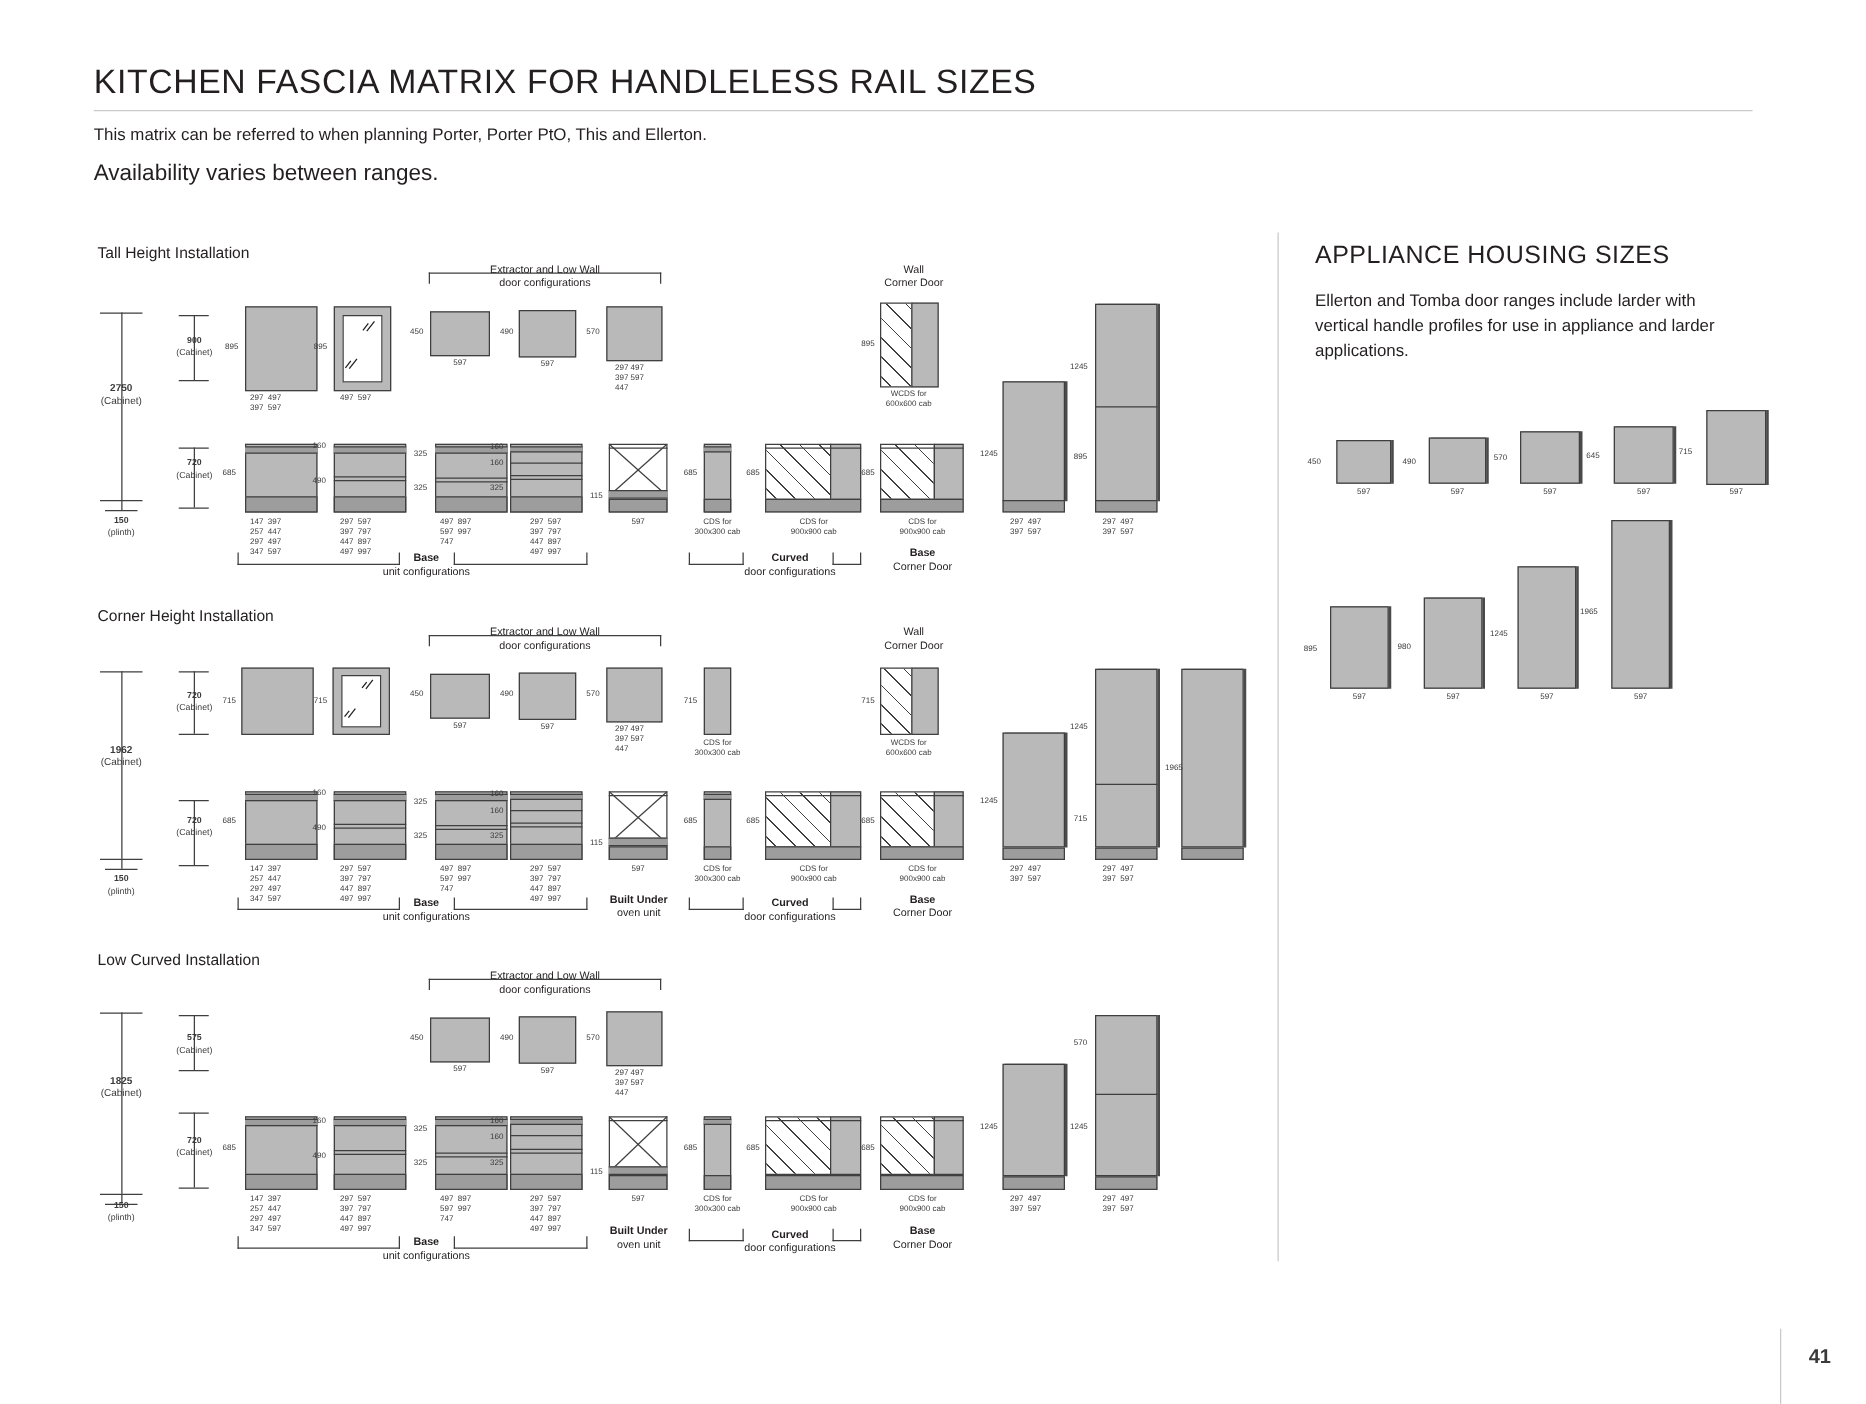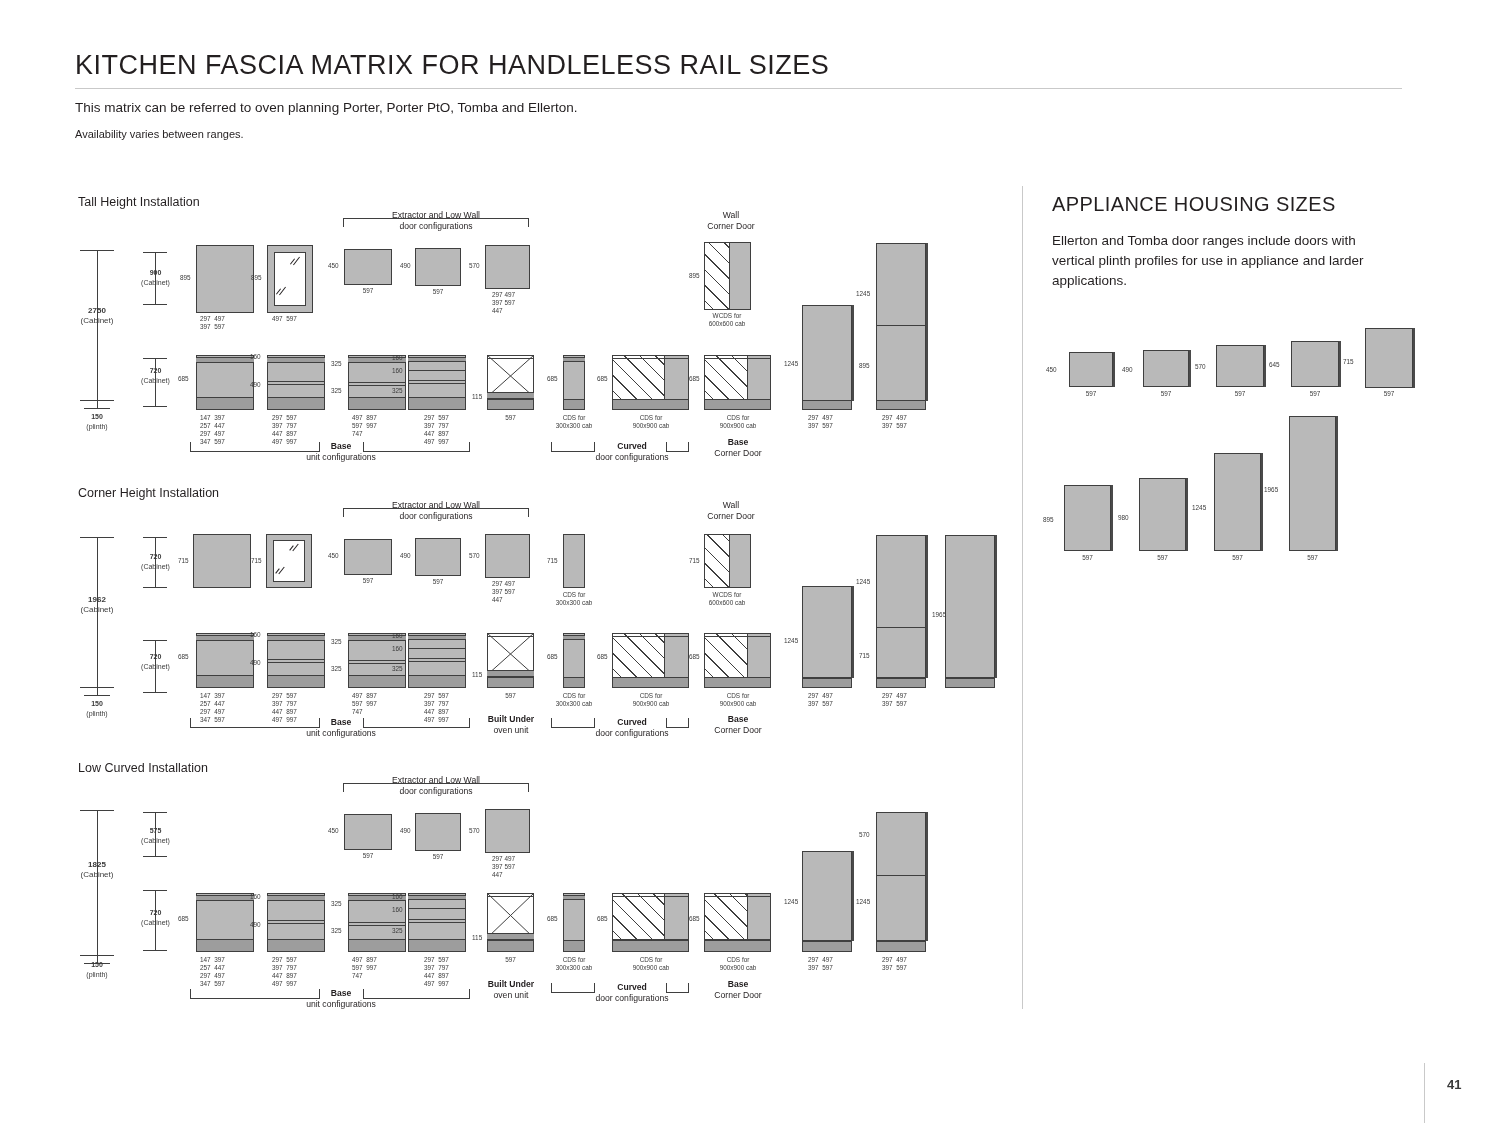--- a/index.html
+++ b/index.html
@@ -17,21 +17,21 @@
   .page-title{
     position:absolute; left:75px; top:50px;
     font-size:27px; letter-spacing:.5px; font-weight:400;
     color:#231f20; white-space:nowrap;
   }
   .title-rule{
     position:absolute; left:75px; top:88px; width:1327px; height:1px;
     background:#c9c9c9;
   }
   .intro1{ position:absolute; left:75px; top:100px; font-size:13.5px; }
-  .intro2{ position:absolute; left:75px; top:128px; font-size:11px; }
+  .intro2{ position:absolute; left:75px; top:128px; font-size:18px; }
 
   
   .v-divider{
     position:absolute; left:1022px; top:186px; width:1px; height:823px;
     background:#c9c9c9;
   }
   .ahd-title{
     position:absolute; left:1052px; top:193px;
     font-size:20px; letter-spacing:.4px;
   }
@@ -40,21 +40,21 @@
     font-size:13.5px; line-height:20px;
   }
 
   
   .foot-rule{
     position:absolute; left:1424px; top:1063px; width:1px; height:60px;
     background:#c9c9c9;
   }
   .page-num{
     position:absolute; left:1447px; top:1077px;
-    font-size:13px; font-weight:700; color:#3a3a3a;
+    font-size:16px; font-weight:700; color:#3a3a3a;
   }
 
   
   .sect-label{ position:absolute; font-size:12.5px; color:#231f20; white-space:nowrap; }
   .grp-label{ position:absolute; font-size:8.6px; color:#231f20; text-align:center;
               line-height:10.5px; white-space:nowrap; }
   .grp-label.b{ font-weight:700; }
   .dim{ position:absolute; font-size:6.4px; color:#3a3a3a; white-space:nowrap; line-height:8px; }
   .dim.c{ text-align:center; }
   .dim.big{ font-size:8px; font-weight:700; text-align:center; line-height:9.5px;}
@@ -95,26 +95,26 @@
 
   
   .slash{ position:absolute; width:1px; background:#231f20;
           transform:rotate(38deg); transform-origin:center; }
 </style>
 </head>
 <body>
 
 <div class="page-title">KITCHEN FASCIA MATRIX FOR HANDLELESS RAIL SIZES</div>
 <div class="title-rule"></div>
-<div class="intro1">This matrix can be referred to oven planning Porter, Porter PtO, Tomba and Ellerton.</div>
+<div class="intro1">This matrix can be referred to when planning Porter, Porter PtO, This and Ellerton.</div>
 <div class="intro2">Availability varies between ranges.</div>
 
 <div class="v-divider"></div>
 <div class="ahd-title">APPLIANCE HOUSING SIZES</div>
-<div class="ahd-body">Ellerton and Tomba door ranges include doors with vertical plinth profiles for use in appliance and larder applications.</div>
+<div class="ahd-body">Ellerton and Tomba door ranges include larder with vertical handle profiles for use in appliance and larder applications.</div>
 
 <div>
   <div class="box shadow" style="left:1069px;top:352px;width:44px;height:35px;"></div>
   <div class="dim" style="left:1046px;top:366px;">450</div>
   <div class="dim c" style="left:1069px;top:390px;width:44px;">597</div>
 </div>
 <div>
   <div class="box shadow" style="left:1143px;top:350px;width:46px;height:37px;"></div>
   <div class="dim" style="left:1122px;top:366px;">490</div>
   <div class="dim c" style="left:1143px;top:390px;width:46px;">597</div>

